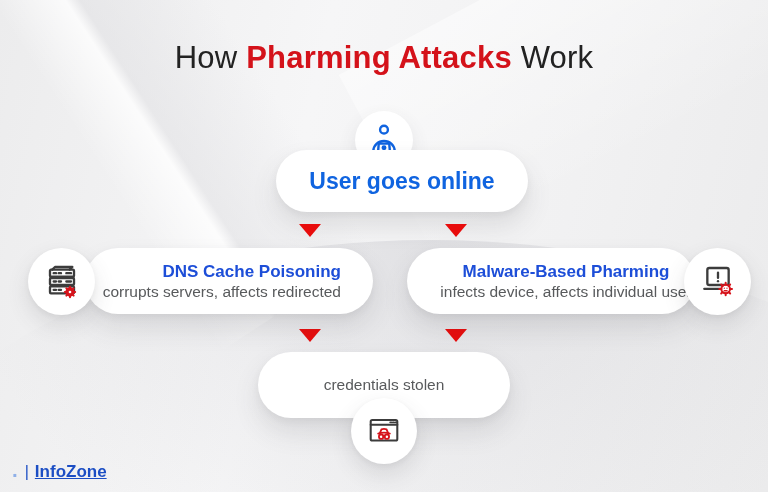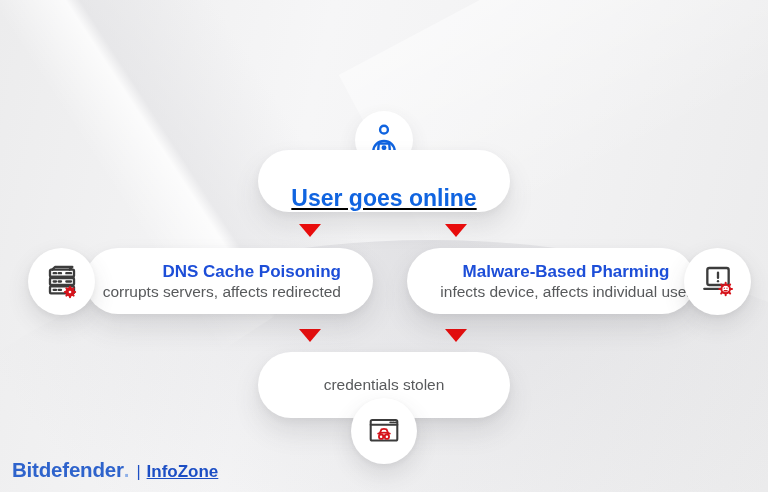--- a/index.html
+++ b/index.html
@@ -16,22 +16,22 @@
     background:radial-gradient(ellipse at 50% 0%,rgba(176,176,184,.28) 0%,rgba(176,176,184,.10) 34%,rgba(176,176,184,0) 60%);}
   .swoosh-c{left:380px;top:-60px;width:500px;height:300px;transform:rotate(-28deg);
     background:linear-gradient(to bottom,rgba(255,255,255,.5),rgba(255,255,255,0) 70%);}
 
   .title{position:absolute;left:0;right:0;top:40px;text-align:center;
     font-size:31px;letter-spacing:.2px;color:#222;font-weight:400;}
   .title .hl{color:#d4121a;font-weight:700;}
 
   .pill{position:absolute;background:#fff;border-radius:34px;
     box-shadow:0 14px 26px rgba(70,70,80,.13),0 3px 8px rgba(0,0,0,.05);}
-  .pill-top{left:258px;top:150px;width:252px;height:62px;border-radius:31px;
-    display:flex;align-items:flex-end;justify-content:center;text-decoration:underline;}
+  .pill-top{left:276px;top:150px;width:252px;height:62px;border-radius:31px;
+    display:flex;align-items:center;justify-content:center;}
   .pill-top .lbl{color:#1064e0;font-weight:700;font-size:23px;}
 
   .badge{position:absolute;background:#fff;border-radius:50%;
     display:flex;align-items:center;justify-content:center;
     box-shadow:0 10px 22px rgba(70,70,80,.14),0 2px 6px rgba(0,0,0,.05);}
   .badge-top{left:355px;top:111px;width:58px;height:58px;box-shadow:0 8px 18px rgba(70,70,80,.12);}
   .badge-left{left:28px;top:248px;width:67px;height:67px;}
   .badge-right{left:684px;top:248px;width:67px;height:67px;}
   .badge-bottom{left:351px;top:398px;width:66px;height:66px;}
 
@@ -61,20 +61,21 @@
   .icon-svg{display:block;}
 </style>
 </head>
 <body>
 
 <div class="canvas">
   <div class="swoosh swoosh-a"></div>
   <div class="swoosh swoosh-c"></div>
   <div class="swoosh swoosh-b"></div>
 
+  <div class="title"><span>How </span><span class="hl">Pharming Attacks</span><span> Work</span></div>
 
   <div class="badge badge-top">
     <span>
       <svg class="icon-svg" width="36" height="36" viewBox="0 0 24 24" fill="none" stroke="#1064e0" stroke-width="1.6" stroke-linecap="round" stroke-linejoin="round">
         <circle cx="12" cy="5.1" r="2.6"></circle>
         <path d="M4.9 21v-1.6c0-3.9 3.2-6.7 7.1-6.7s7.1 2.8 7.1 6.7V21"></path>
         <path d="M8 20.4l.5-6h7l.5 6z" fill="#ffffff"></path>
         <path d="M6.8 20.6h10.4"></path>
         <circle cx="12" cy="17.2" r="0.85"></circle>
       </svg>
@@ -147,18 +148,17 @@
           <path d="M8.3 13.6c2.4-.8 5-.8 7.4 0"></path>
           <circle cx="10.2" cy="15.6" r="1.4"></circle>
           <circle cx="13.8" cy="15.6" r="1.4"></circle>
           <path d="M11.6 15.6h.8"></path>
         </g>
       </svg>
     </span>
   </div>
 
   <div class="footer">
-    <span class="brand">Bitdefender</span>
       <span class="brand-dot">.</span>
     <span class="sep">|</span>
     <span class="product">InfoZone</span>
   </div>
 </div>
 
 </body></html>

